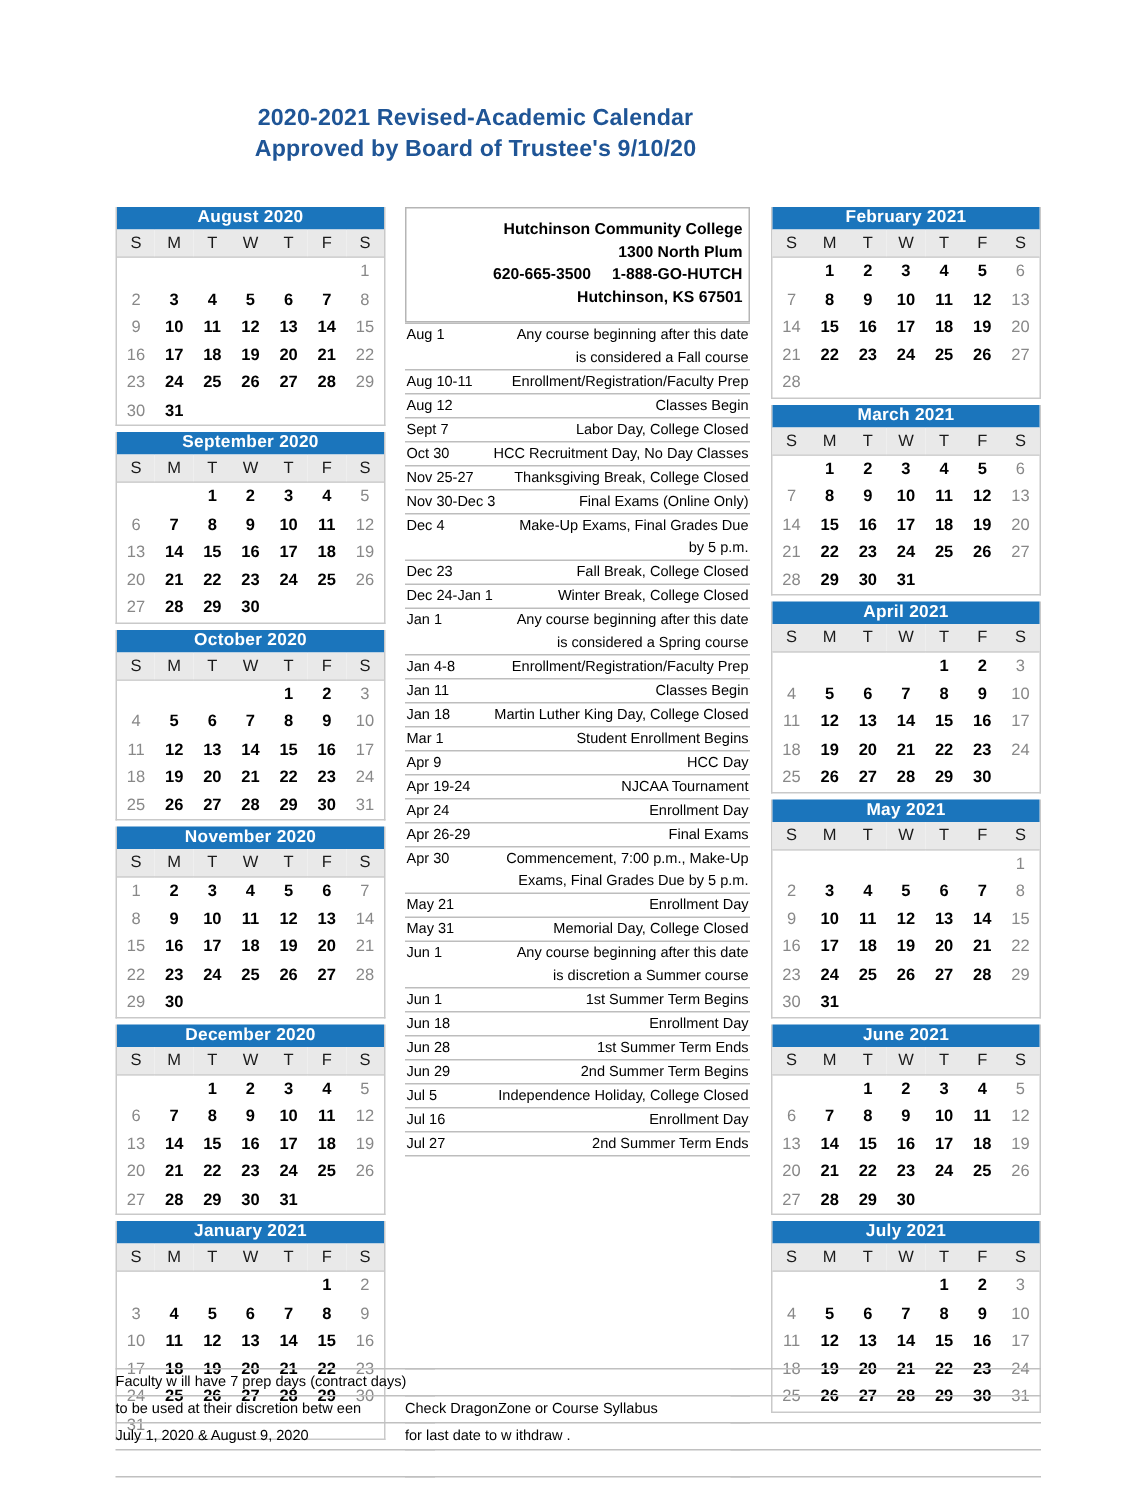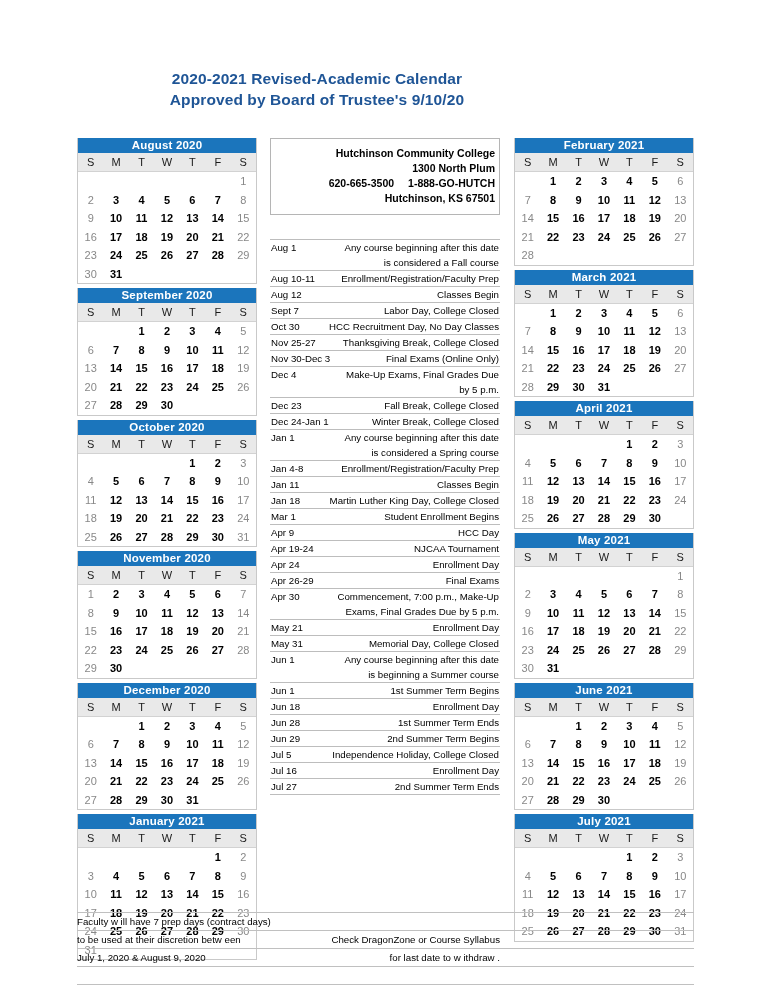--- a/index.html
+++ b/index.html
@@ -113,21 +113,20 @@
     font-size: 10.5px;
     font-weight: bold;
     line-height: 15px;
     color: #000000;
   }
   #address-box .aline .gap { display: inline-block; width: 14px; }
 
   
   #event-list {
     width: 230px;
-    margin-top: 24px;
   }
   .evt {
     position: relative;
     border-bottom: 1px solid #bdbdbd;
     min-height: 15px;
   }
   .evt.sep-top { border-top: 1px solid #bdbdbd; }
   .evt-row {
     display: flex;
     align-items: baseline;
@@ -180,21 +179,21 @@
   .fline {
     border-bottom: 1px solid #c0c0c0;
     font-size: 9.7px;
     line-height: 17px;
     height: 17px;
     color: #000;
     white-space: nowrap;
     overflow: hidden;
   }
   .fline.blank { color: transparent; }
-  .fline.ctr { text-align: right; }
+  .fline.ctr { text-align: left; }
   .fline.first { border-top: 1px solid #c0c0c0; }
 </style>
 </head>
 <body>
 
 <div id="title-block">
   <div class="tline">2020-2021  Revised-Academic Calendar</div>
   <div class="tline">Approved by Board of Trustee's 9/10/20</div>
 </div>
 
@@ -739,21 +738,21 @@
         <div class="evt-row">
           <span class="evt-date">May 31</span>
           <span class="evt-desc">Memorial Day, College Closed</span>
         </div>
       </div>
       <div class="evt">
         <div class="evt-row">
           <span class="evt-date">Jun 1</span>
           <span class="evt-desc">Any course beginning after this date</span>
         </div>
-        <div class="evt-desc2">is beginning a Summer course</div>
+        <div class="evt-desc2">is discretion a Summer course</div>
       </div>
       <div class="evt">
         <div class="evt-row">
           <span class="evt-date">Jun 1</span>
           <span class="evt-desc">1st Summer Term Begins</span>
         </div>
       </div>
       <div class="evt">
         <div class="evt-row">
           <span class="evt-date">Jun 18</span>

